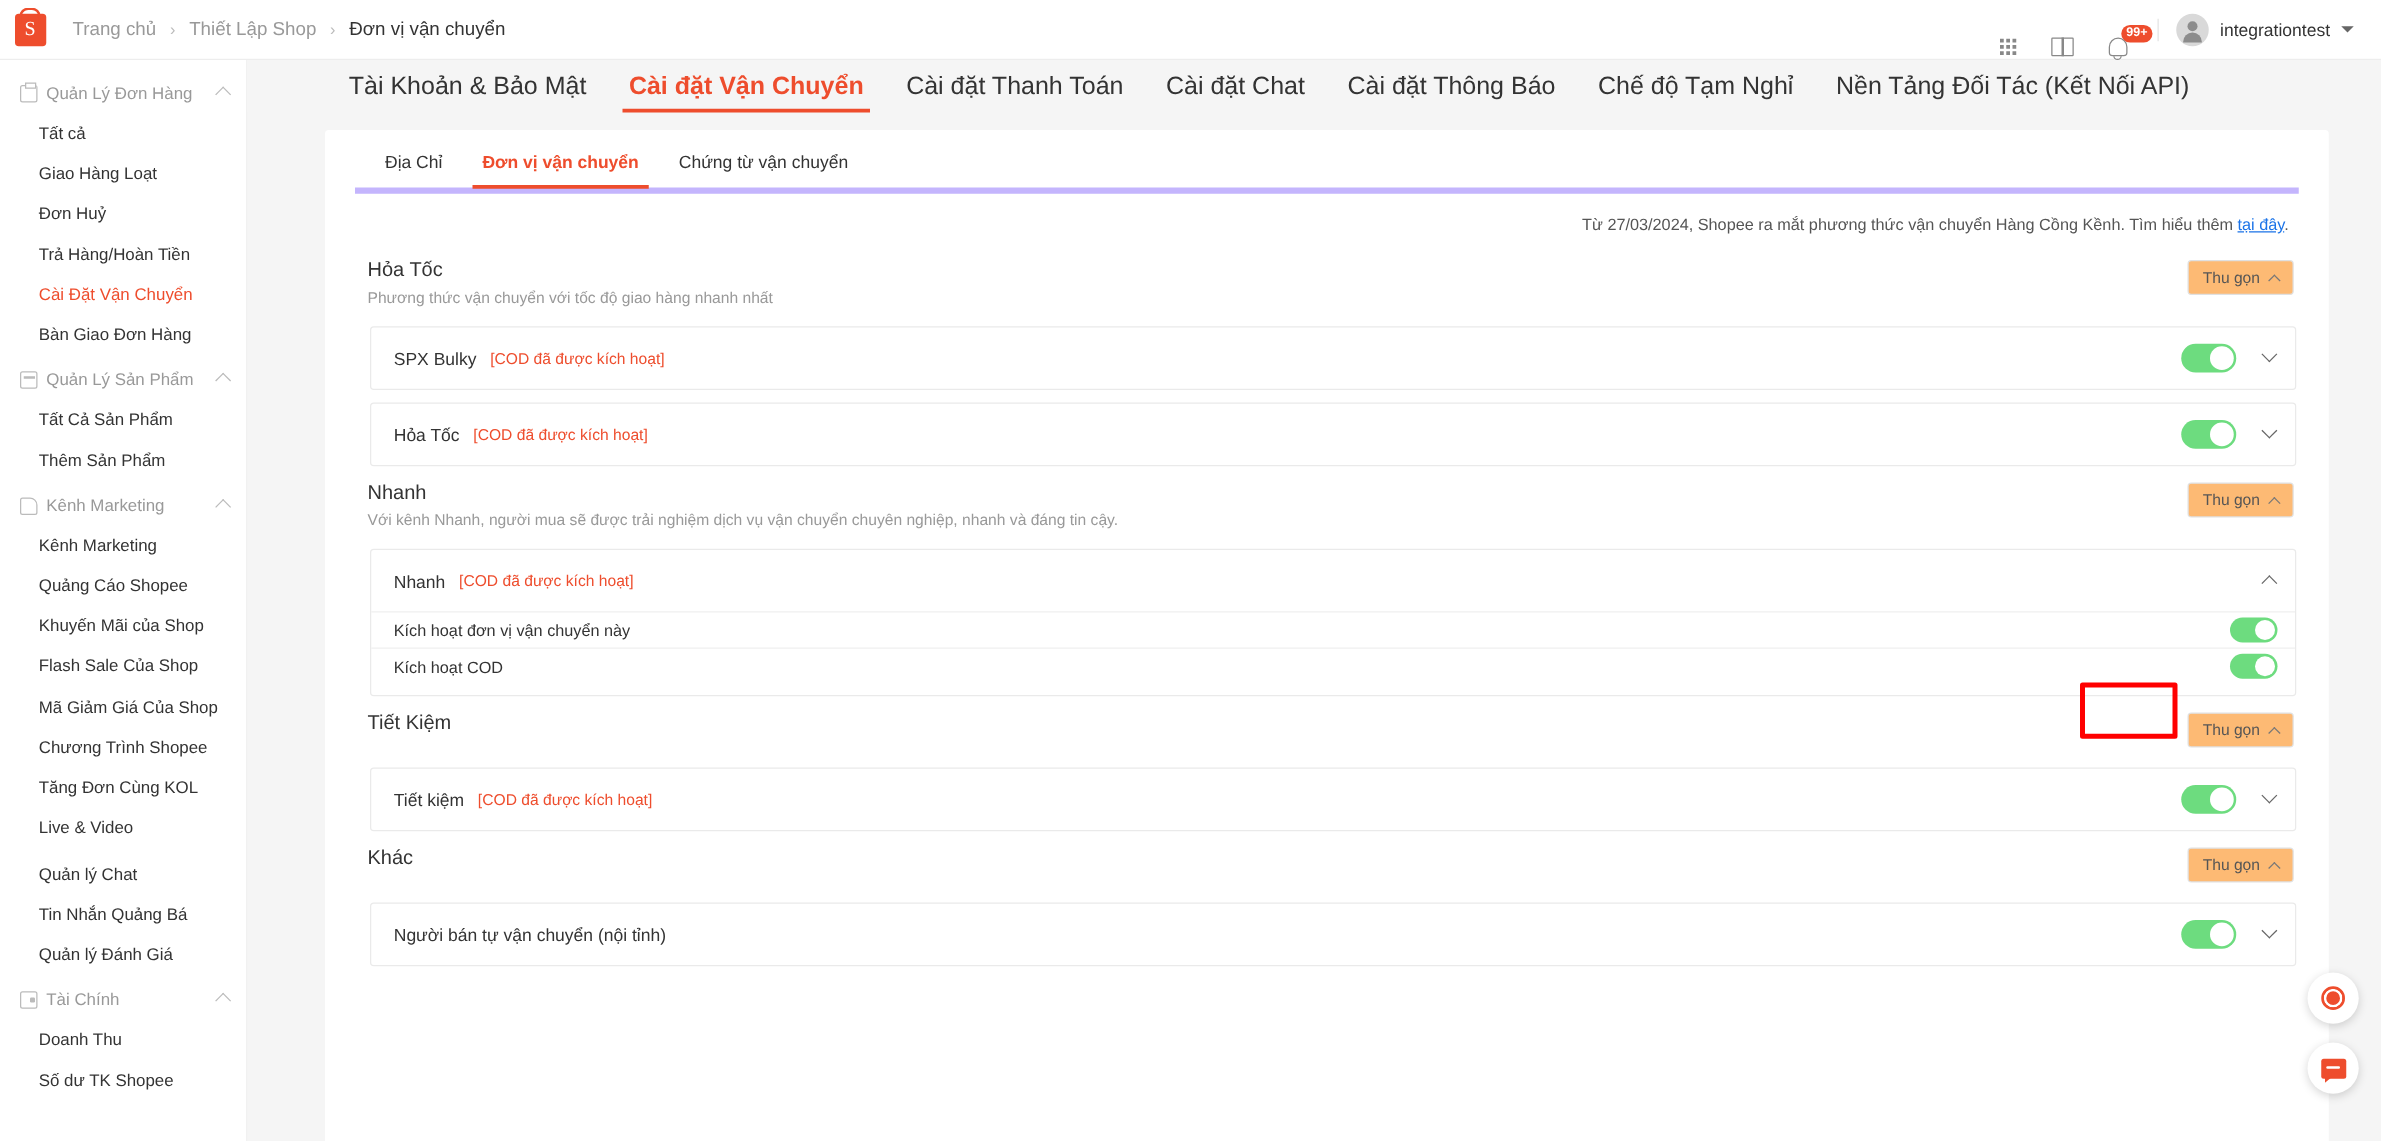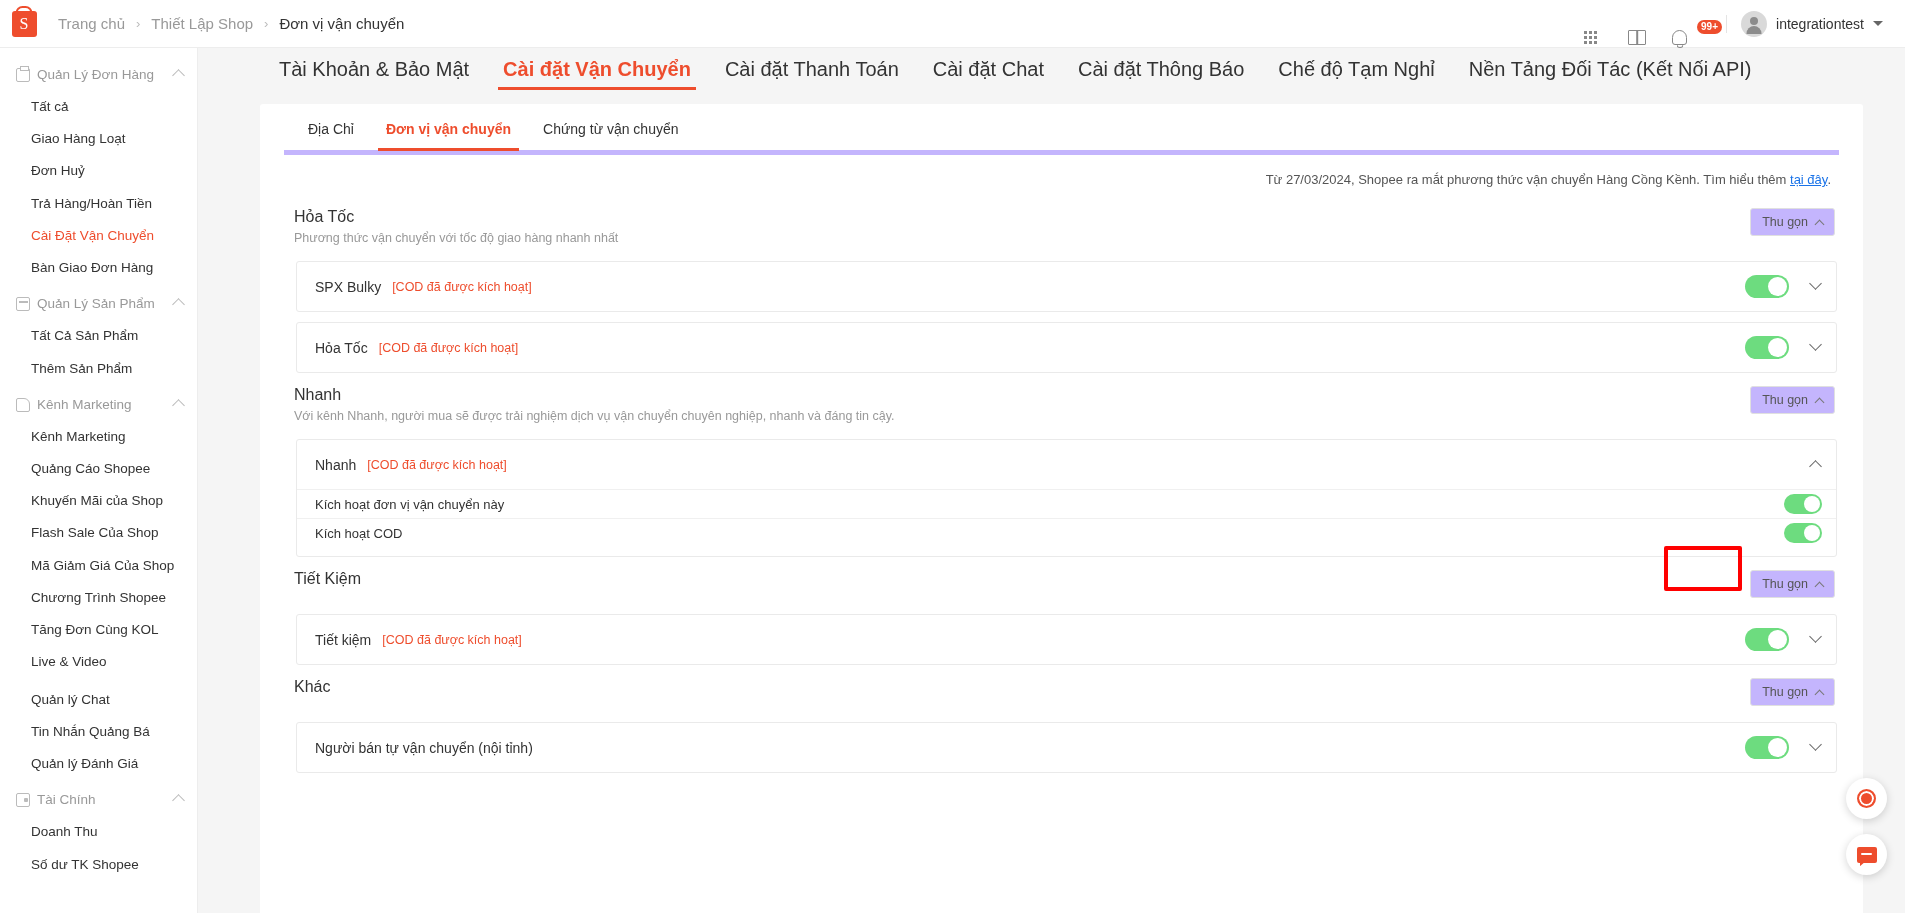--- a/index.html
+++ b/index.html
@@ -31,21 +31,21 @@
     content: "S"; position: absolute; inset: 0;
     display: flex; align-items: center; justify-content: center;
     color: #fff; font-size: 16px; font-family: "Liberation Serif", serif;
   }
   .crumbs { display: flex; align-items: center; gap: 11px; font-size: 15px; margin-left: 10px; }
   .crumb { color: #999; }
   .crumb.current { color: #333; }
   .crumb-sep { color: #bbb; font-size: 13px; }
 
   .top-right { margin-left: auto; display: flex; align-items: center; gap: 0; padding-right: 22px; }
-  .ticon { width: 44px; height: 48px; display: flex; align-items: center; justify-content: flex-start;
+  .ticon { width: 44px; height: 48px; display: flex; align-items: center; justify-content: center;
            color: #666; position: relative; margin-top: 28px; }
   .grid-ico { display: grid; grid-template-columns: repeat(3,3px); grid-template-rows: repeat(3,3px); gap: 2px; }
   .grid-ico i { background: #888; display: block; width: 3px; height: 3px; }
   .book-ico { width: 18px; height: 15px; border: 1.6px solid #888; border-radius: 1px; position: relative; }
   .book-ico::after { content:""; position:absolute; left:50%; top:-1px; bottom:-1px; width:1.6px; background:#888; transform:translateX(-50%);}
   .bell-ico { width: 15px; height: 15px; border: 1.6px solid #888; border-radius: 50% 50% 3px 3px;
               border-bottom-width: 1.6px; position: relative; }
   .bell-ico::after { content:""; position:absolute; bottom:-4px; left:50%; transform:translateX(-50%);
                      width:5px; height:3px; border:1.6px solid #888; border-top:none; border-radius:0 0 4px 4px;}
   .badge {
@@ -125,21 +125,21 @@
     content: ""; position: absolute; left: 8px; right: 8px; bottom: -1px; height: 3px; background: #ee4d2d;
   }
 
   .notice { padding: 17px 8px 8px 10px; font-size: 13px; color: #555; text-align: right; }
   .notice a { color: #1a73e8; text-decoration: underline; }
 
   .sect-head { display: flex; align-items: flex-start; padding: 13px 4px 6px 10px; }
   .sect-title { font-size: 16px; color: #333; }
   .sect-desc { font-size: 12.5px; color: #999; margin-top: 5px; }
   .collapse-btn {
-    margin-left: auto; border: 1px solid #e0e0e0; border-radius: 3px; background: #c4b5fd;
+    margin-left: auto; border: 1px solid #e0e0e0; border-radius: 3px; background: #fdba74;
     font-size: 12.5px; color: #555; padding: 6px 11px; display: flex; align-items: center; gap: 8px;
     cursor: pointer; font-family: inherit;
   }
   .collapse-btn .cv { width: 7px; height: 7px; border-left: 1.3px solid #777; border-top: 1.3px solid #777;
                       transform: rotate(45deg); position: relative; top: 2px; }
 
   .carrier {
     border: 1px solid #eaeaea; border-radius: 3px; margin: 10px 2px 0 12px; background: #fff;
   }
   .carrier-row {

